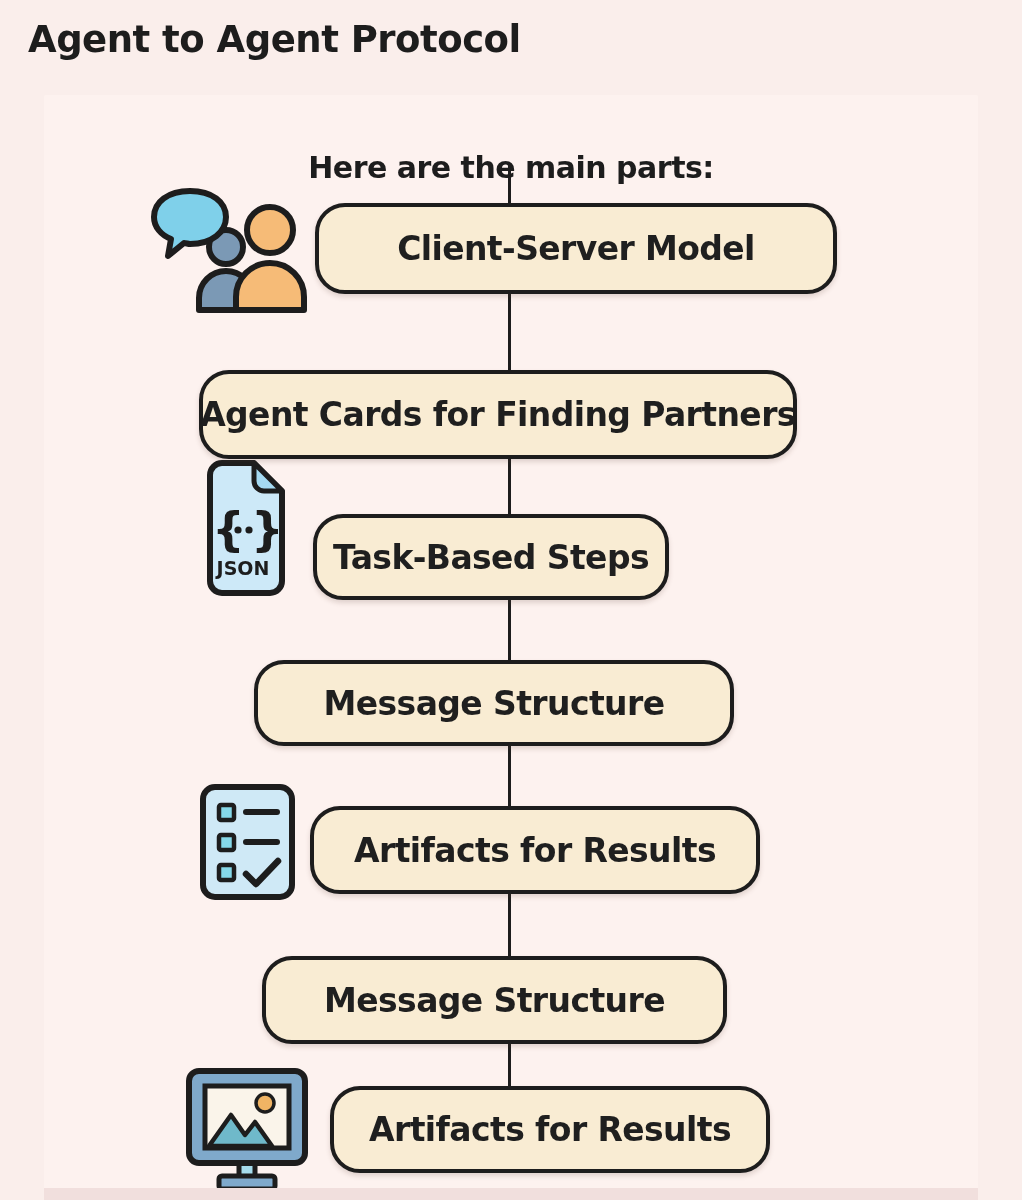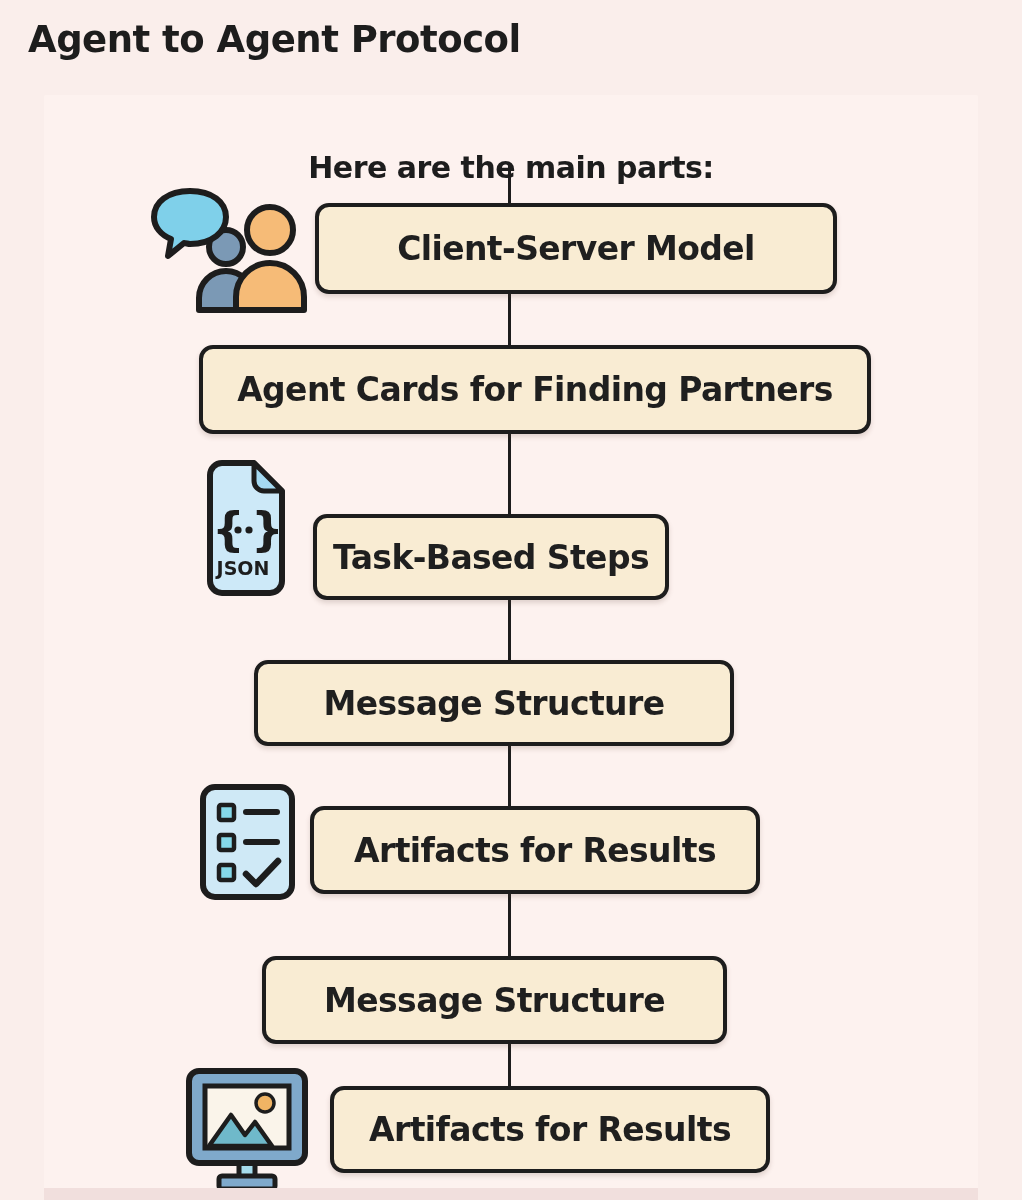--- a/index.html
+++ b/index.html
@@ -56,30 +56,30 @@
     z-index: 1;
   }
   .node {
     position: absolute;
     z-index: 2;
     display: flex;
     align-items: center;
     justify-content: center;
     background: var(--box-fill, #f9ecd3);
     border: 4px solid var(--ink, #1d1d1d);
-    border-radius: 14px;
+    border-radius: 30px;
     font-size: 33px;
     font-weight: 700;
     letter-spacing: -0.6px;
     white-space: nowrap;
     color: #1f1f1f;
     box-shadow: 0 3px 5px rgba(90, 60, 50, 0.18);
   }
   .node-1 { left: 315px; top: 203px; width: 522px; height: 91px; }
-  .node-2 { left: 199px; top: 345px; width: 672px; height: 89px; }
+  .node-2 { left: 199px; top: 370px; width: 598px; height: 89px; }
   .node-3 { left: 313px; top: 514px; width: 356px; height: 86px; }
   .node-4 { left: 254px; top: 660px; width: 480px; height: 86px; }
   .node-5 { left: 310px; top: 806px; width: 450px; height: 88px; }
   .node-6 { left: 262px; top: 956px; width: 465px; height: 88px; }
   .node-7 { left: 330px; top: 1086px; width: 440px; height: 87px; }
   .icon {
     position: absolute;
     z-index: 2;
   }
   .icon svg { display: block; width: 100%; height: 100%; }

